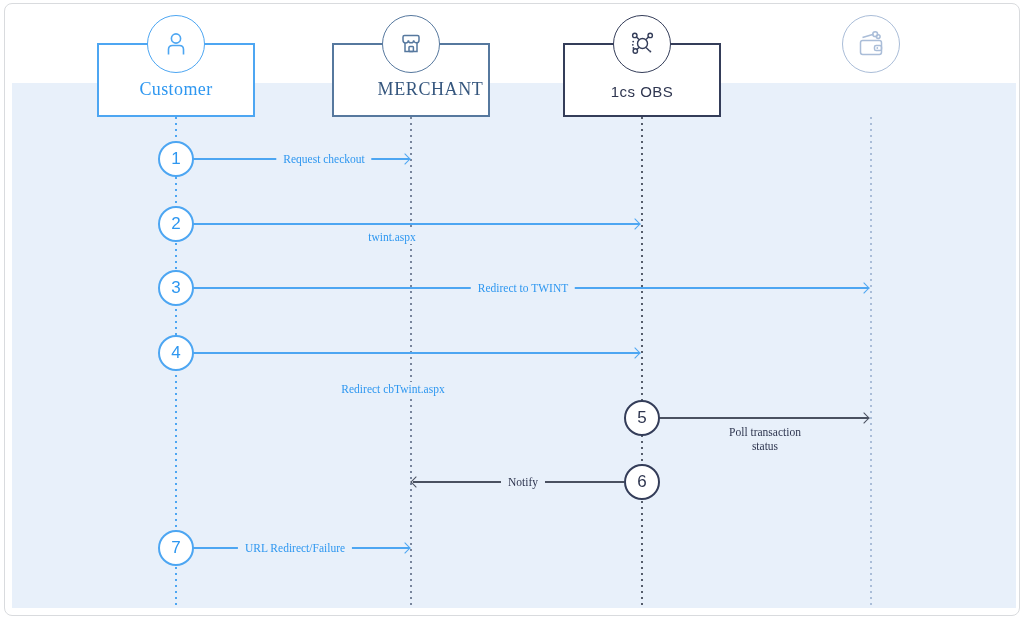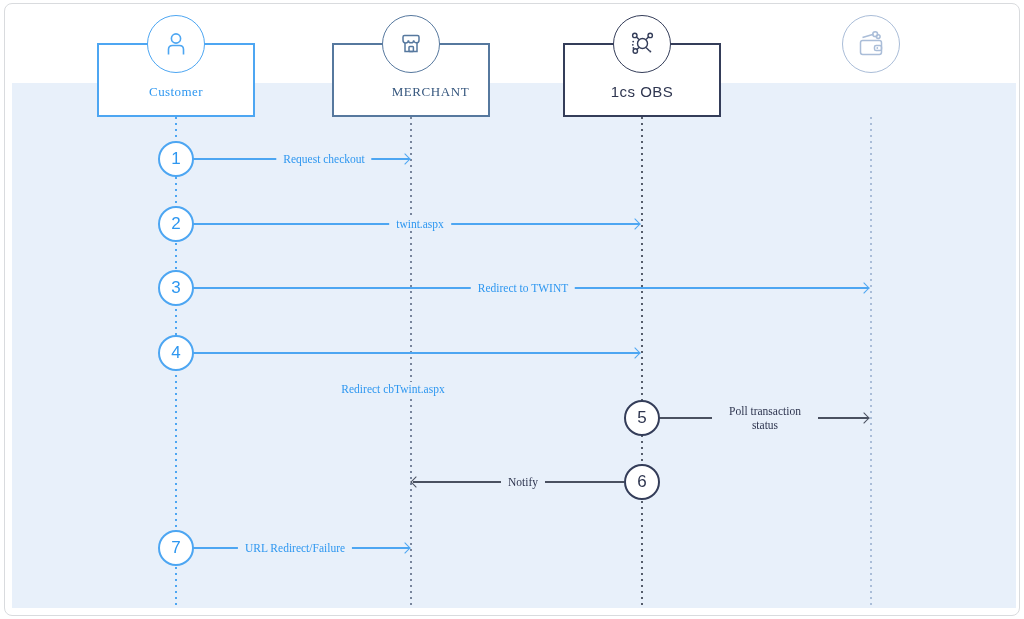--- a/index.html
+++ b/index.html
@@ -10,35 +10,35 @@
   .panel{position:absolute;left:12px;top:83px;width:1004px;height:525px;background:var(--panel);}
 
   
   .lifeline{position:absolute;top:117px;height:491px;width:2px;
             background-image:repeating-linear-gradient(to bottom, currentColor 0 2px, transparent 2px 6px);}
 
   
   .actor-box{position:absolute;top:43px;width:158px;height:74px;background:#fff;
              display:flex;align-items:flex-end;justify-content:center;padding-bottom:15px;
              box-sizing:border-box;}
-  .actor-label{font-size:13px;letter-spacing:.4px;}
+  .actor-label{font-size:18px;letter-spacing:.4px;}
   .icon-circle{position:absolute;top:15px;width:58px;height:58px;border-radius:50%;
                background:#fff;box-sizing:border-box;display:flex;align-items:center;justify-content:center;}
 
   
   .num-circle{position:absolute;width:36px;height:36px;border-radius:50%;background:#fff;
               box-sizing:border-box;display:flex;align-items:center;justify-content:center;
               font-family:"Liberation Sans",sans-serif;font-size:17px;}
   .h-line{position:absolute;height:1.5px;}
   .chev{position:absolute;width:8px;height:8px;box-sizing:border-box;}
   .chev.right{border-top:1.5px solid;border-right:1.5px solid;transform:rotate(45deg);}
   .chev.left{border-bottom:1.5px solid;border-left:1.5px solid;transform:rotate(45deg);}
   .msg{position:absolute;transform:translate(-50%,-50%);background:var(--panel);
        padding:1px 7px;font-size:11.5px;white-space:nowrap;text-align:center;}
-  .msg.wrap{white-space:normal;width:92px;line-height:1.25;}
+  .msg.wrap{white-space:normal;width:92px;line-height:1.25;margin-top:21px;}
 
   
   .c-blue{color:var(--blue);border-color:var(--blue);}
   .t-blue{color:var(--blueText);}
   .c-dark{color:var(--darkLine);border-color:var(--darkLine);}
   .t-dark{color:var(--navyText);}
   .b-blue{background:var(--blue);}
   .b-dark{background:var(--darkLine);}
   .nc-blue{border:2px solid var(--blue);color:var(--blueText);}
   .nc-dark{border:2px solid var(--navy);color:var(--navyText);}
@@ -126,21 +126,21 @@
     <span class="chev right c-blue" style="left:401px;top:155px;"></span>
     <span class="msg t-blue" style="left:293px;top:159px;margin-left:31px;">Request checkout</span>
     <div class="num-circle nc-blue" style="left:158px;top:141px;">
         <span>1</span>
       </div>
   </div>
 
   <div>
     <div class="h-line b-blue" style="left:193px;top:223px;width:446px;"></div>
     <span class="chev right c-blue" style="left:631px;top:220px;"></span>
-    <span class="msg t-blue" style="left:392px;top:224px;margin-left:28px;">twint.aspx</span>
+    <span class="msg t-blue" style="left:392px;top:237px;">twint.aspx</span>
     <div class="num-circle nc-blue" style="left:158px;top:206px;">
         <span>2</span>
       </div>
   </div>
 
   <div>
     <div class="h-line b-blue" style="left:193px;top:287px;width:675px;"></div>
     <span class="chev right c-blue" style="left:860px;top:284px;"></span>
     <span class="msg t-blue" style="left:523px;top:288px;">Redirect to TWINT</span>
     <div class="num-circle nc-blue" style="left:158px;top:270px;">

